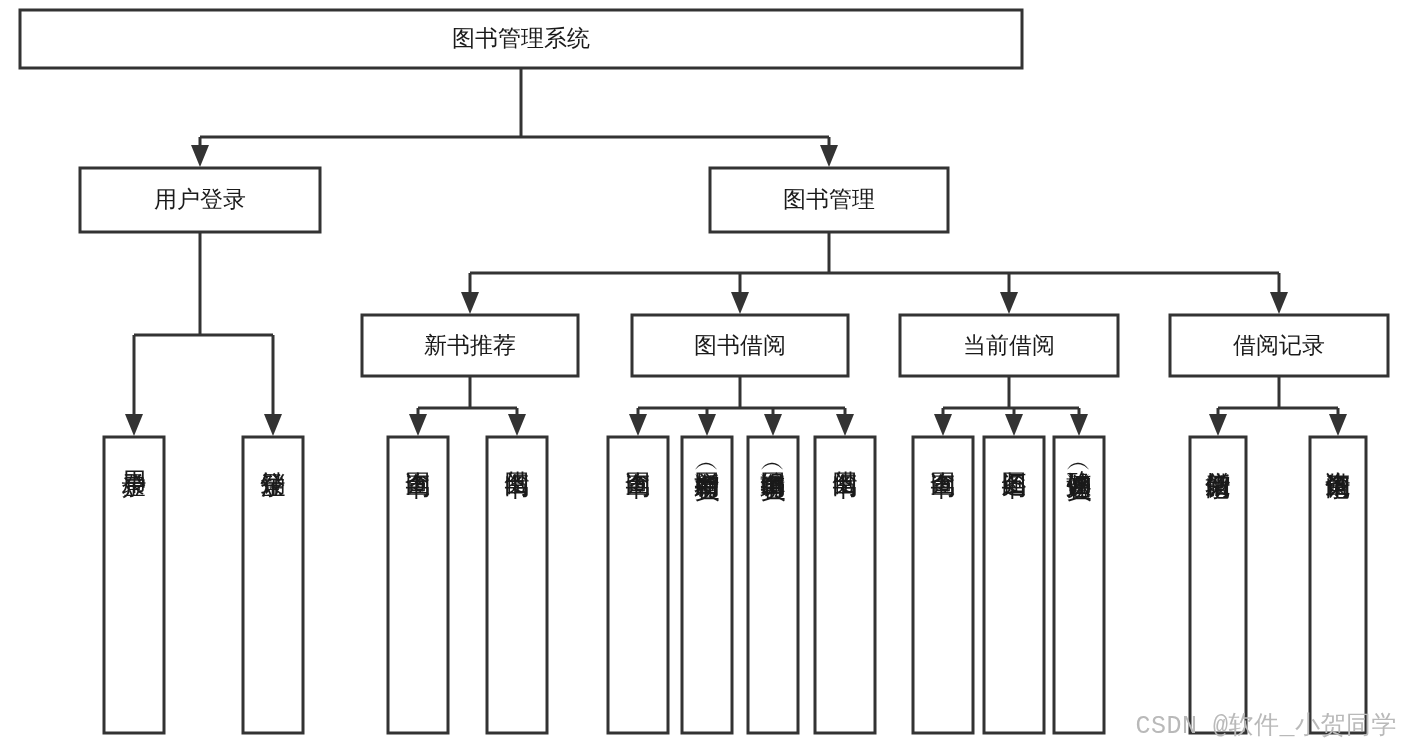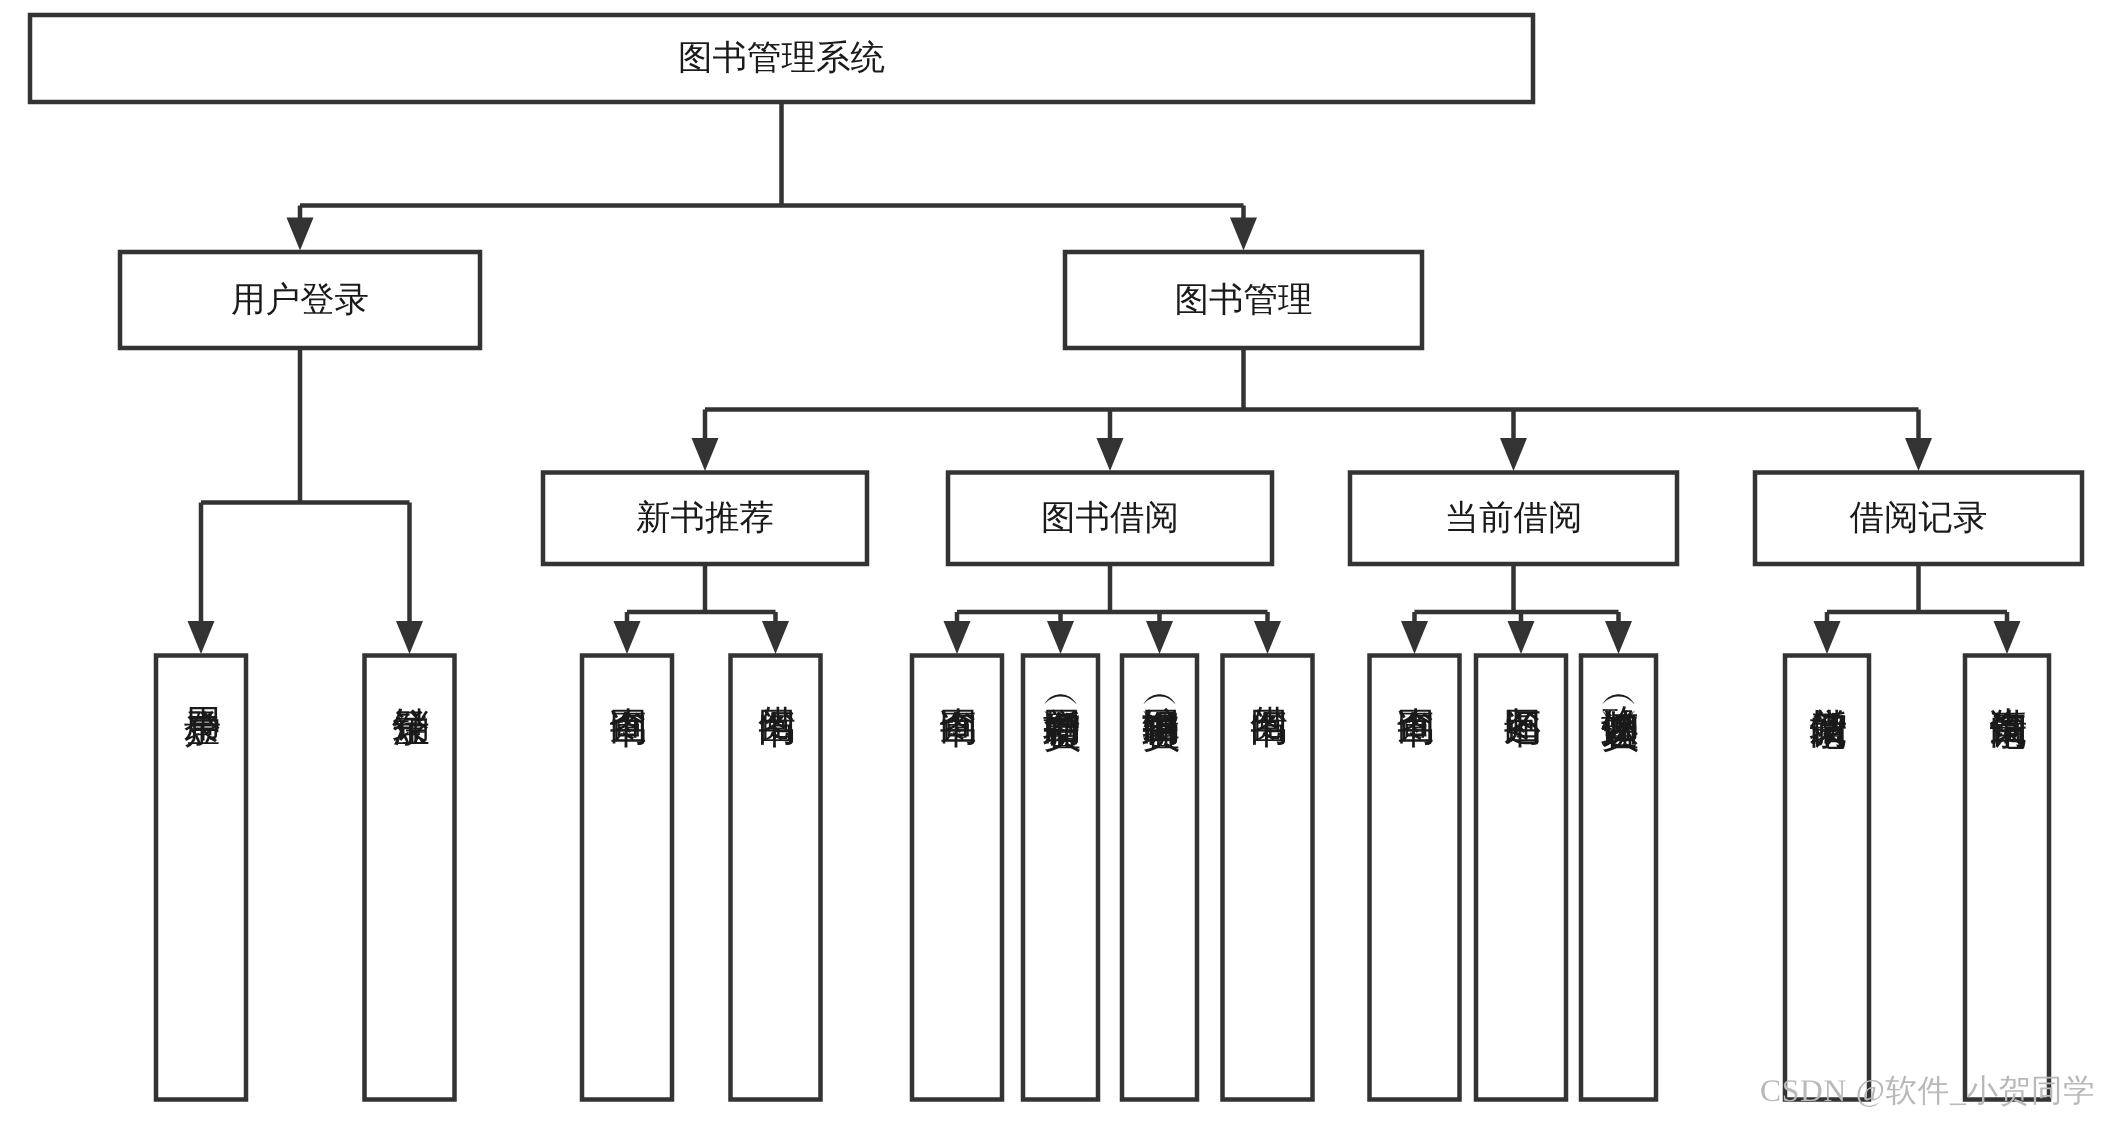--- a/index.html
+++ b/index.html
@@ -57,22 +57,22 @@
     font-size: 25px;
     line-height: 1.08;
     color: #1a1a1a;
     letter-spacing: 1px;
     white-space: nowrap;
   }
   .watermark {
     position: absolute;
     right: 8px;
     bottom: 6px;
-    font-family: Liberation Serif, serif;
-    font-size: 21px;
+    font-family: Liberation Mono, monospace;
+    font-size: 25px;
     color: #b9b9b9;
     letter-spacing: 0.5px;
     white-space: nowrap;
   }
 </style>
 </head>
 <body>
 
 <svg id="diagram" viewBox="0 0 1405 747">
   <g id="connectors-layer">

